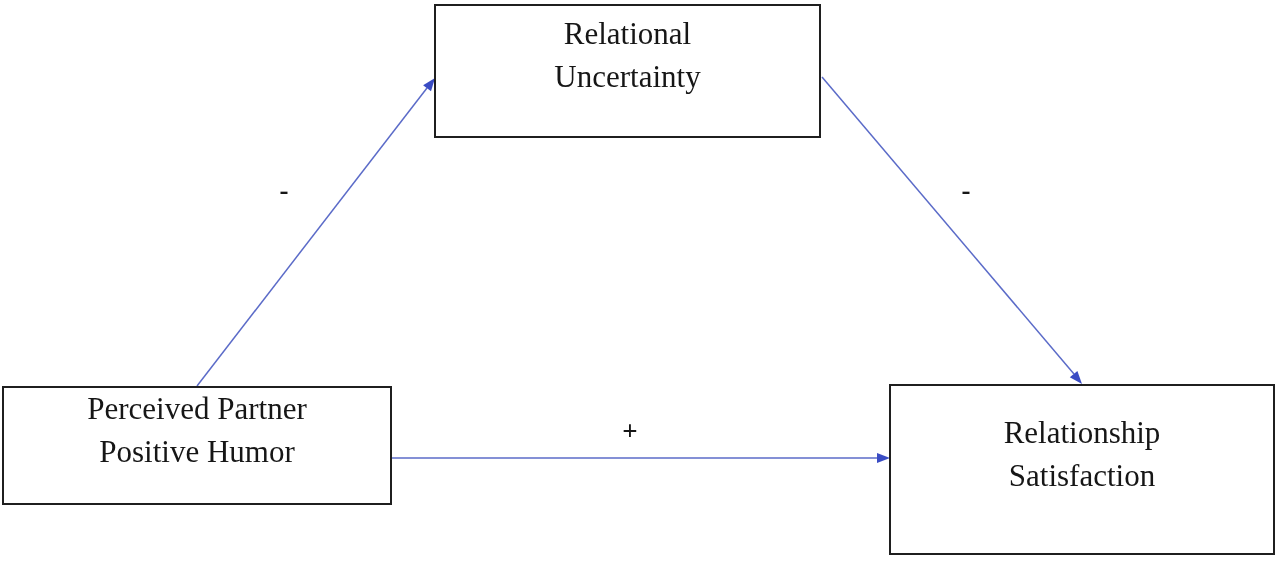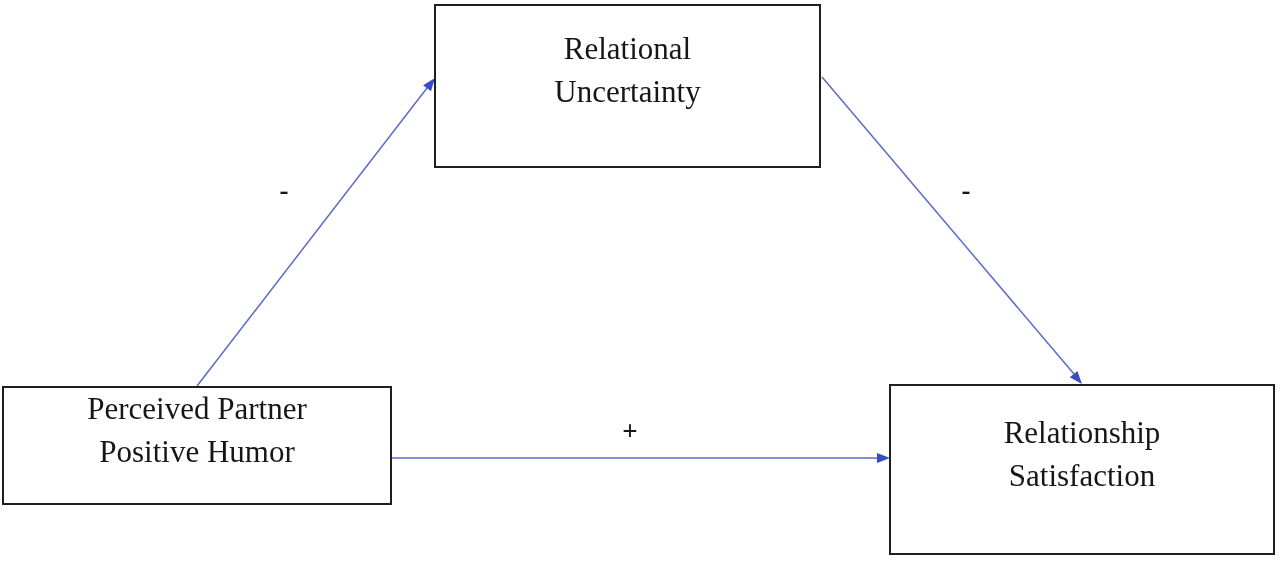--- a/index.html
+++ b/index.html
@@ -42,21 +42,21 @@
     justify-content: center;
     text-align: center;
     padding-bottom: 30px;
   }
   .node-label {
     font-size: 31px;
     line-height: 1.38;
     color: var(--text-color);
     white-space: pre-line;
   }
-  .node-mediator { left: 434px; top: 4px;   width: 387px; height: 164px; }
+  .node-mediator { left: 434px; top: 4px;   width: 387px; height: 134px; }
   .node-predictor { left: 2px;  top: 386px; width: 390px; height: 119px; }
   .node-outcome  { left: 889px; top: 384px; width: 386px; height: 171px; }
   .edge-label {
     position: absolute;
     transform: translate(-50%, -50%);
     font-size: 27px;
     font-weight: bold;
     color: var(--text-color);
     line-height: 1;
   }

